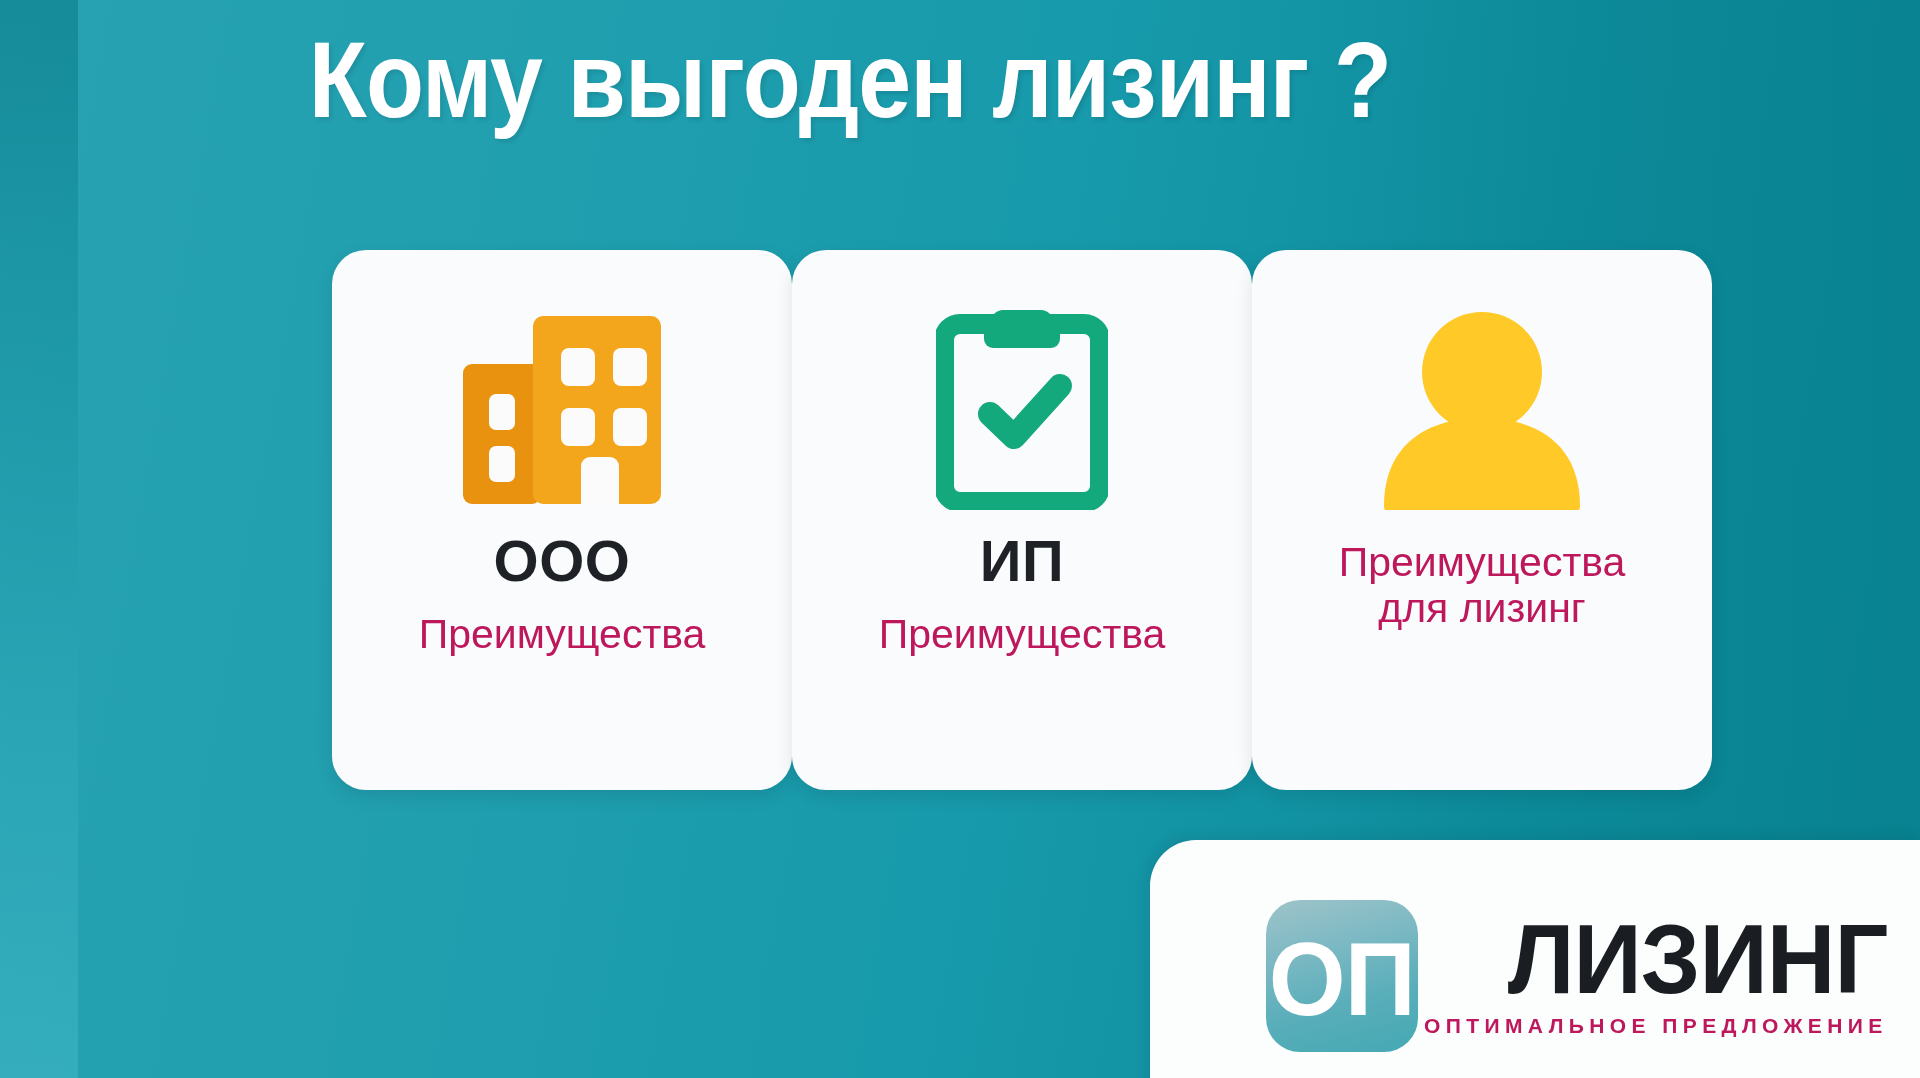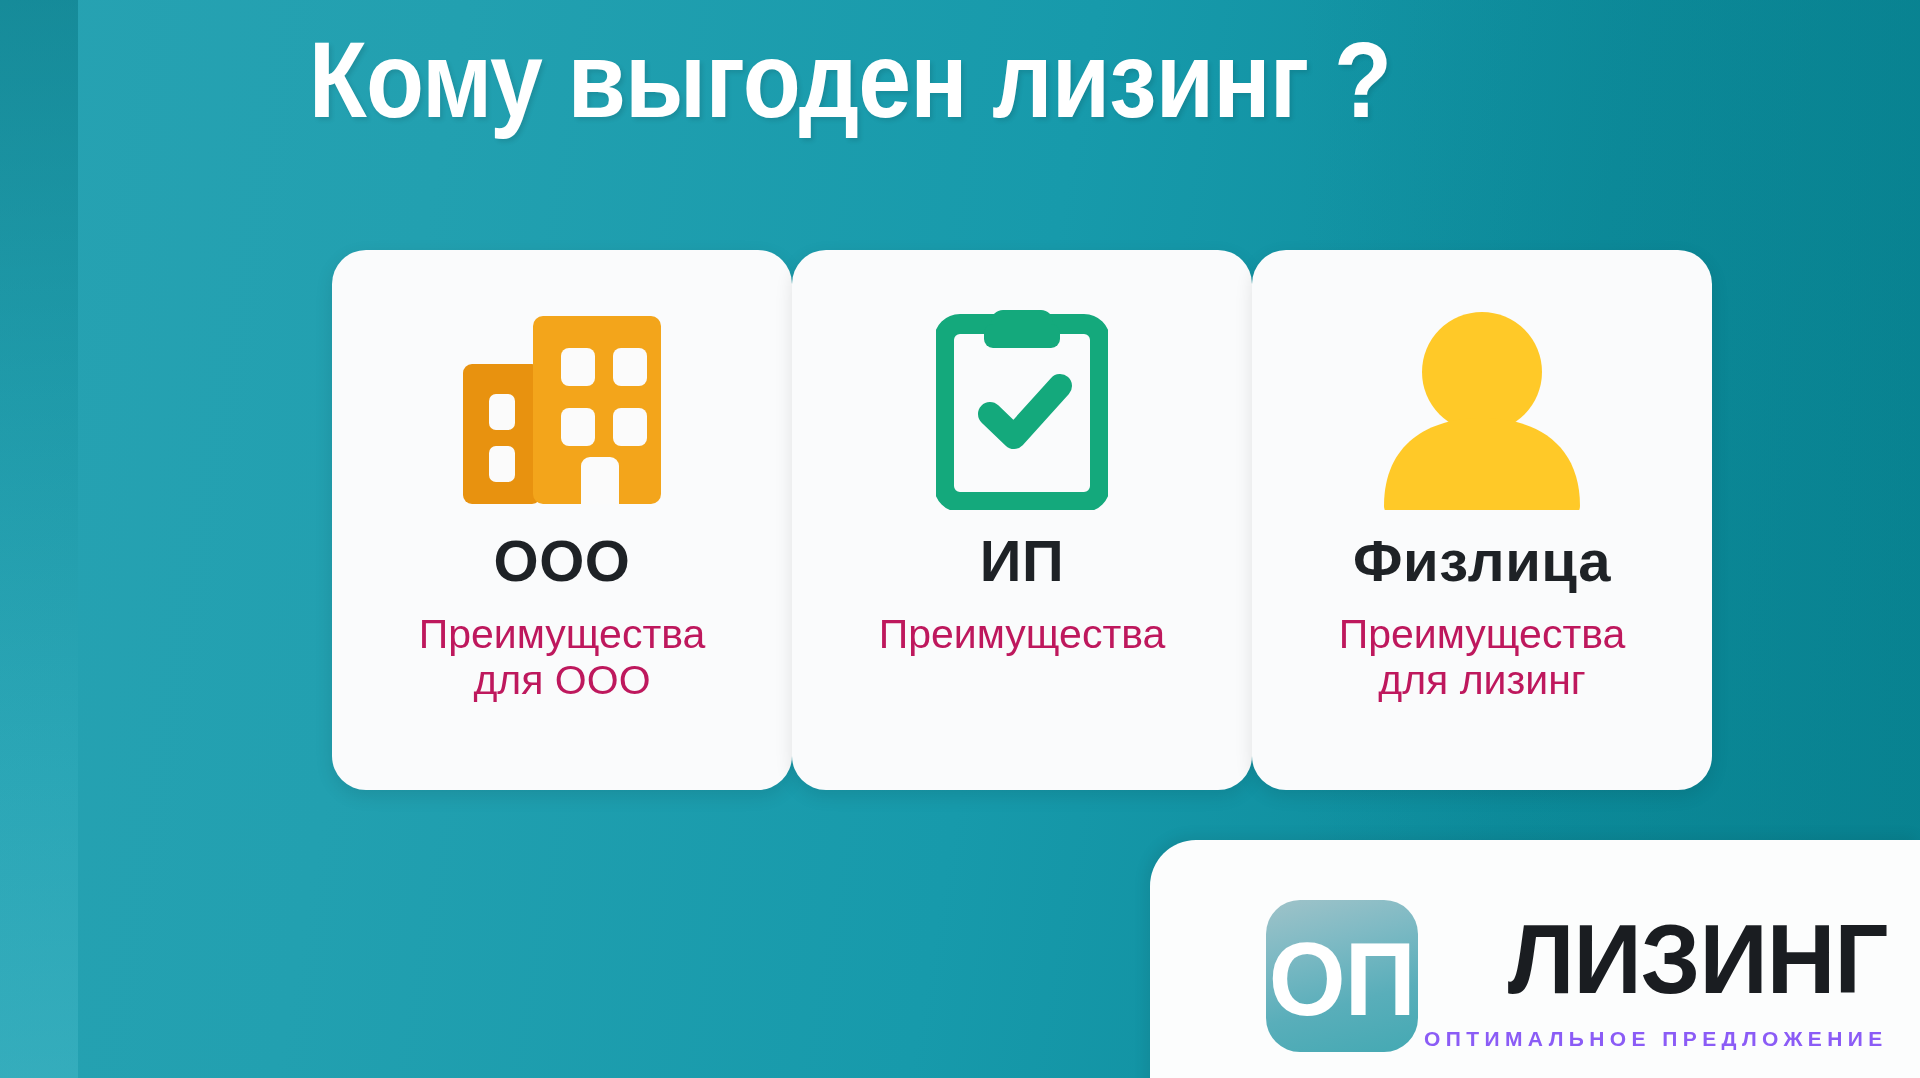--- a/index.html
+++ b/index.html
@@ -142,22 +142,22 @@
   #logo-word {
     color: #1a1d21;
     font-size: 98px;
     font-weight: 700;
     line-height: 0.92;
     letter-spacing: -1px;
     transform: scaleX(0.97);
     transform-origin: 100% 50%;
   }
   #logo-tagline {
-    margin-top: 23px;
-    color: #8b5cf6;
+    margin-top: 10px;
+    color: #be185d;
     font-size: 21px;
     font-weight: 700;
     letter-spacing: 5.4px;
     white-space: nowrap;
   }
 </style>
 </head>
 <body>
 
 <div id="stage">
@@ -182,21 +182,20 @@
           <rect x="154" y="36" width="34" height="38" rx="8" fill="#fbfbfb"></rect>
           <rect x="102" y="96" width="34" height="38" rx="8" fill="#fbfbfb"></rect>
           <rect x="154" y="96" width="34" height="38" rx="8" fill="#fbfbfb"></rect>
 
           <path d="M122 192 v-38 a9 9 0 0 1 9-9 h20 a9 9 0 0 1 9 9 v38 z" fill="#fbfbfb"></path>
         </svg>
       </div>
       <div class="card-title">ООО</div>
       <div class="card-sub">
         <div>Преимущества</div>
-        <div>для ООО</div>
       </div>
     </div>
 
     <div class="card">
       <div class="card-icon">
         <svg width="172" height="200" viewBox="0 0 172 200" xmlns="http://www.w3.org/2000/svg">
 
           <rect x="8" y="14" width="156" height="178" rx="16" fill="none" stroke="#14a97c" stroke-width="20"></rect>
 
           <rect x="55" y="0" width="62" height="34" rx="12" fill="#14a97c"></rect>
@@ -211,21 +210,20 @@
       </div>
     </div>
 
     <div class="card">
       <div class="card-icon">
         <svg width="212" height="200" viewBox="0 0 212 200" xmlns="http://www.w3.org/2000/svg">
           <circle cx="106" cy="62" r="60" fill="#ffc928"></circle>
           <path d="M8 196 C8 134 52 108 106 108 C160 108 204 134 204 196 a10 10 0 0 1 -10 10 H18 a10 10 0 0 1 -10 -10 z" fill="#ffc928"></path>
         </svg>
       </div>
-      <div class="card-title">Физлица</div>
       <div class="card-sub">
         <div>Преимущества</div>
         <div>для лизинг</div>
       </div>
     </div>
 
   </div>
 
   <div id="logo-panel">
     <div id="logo">

